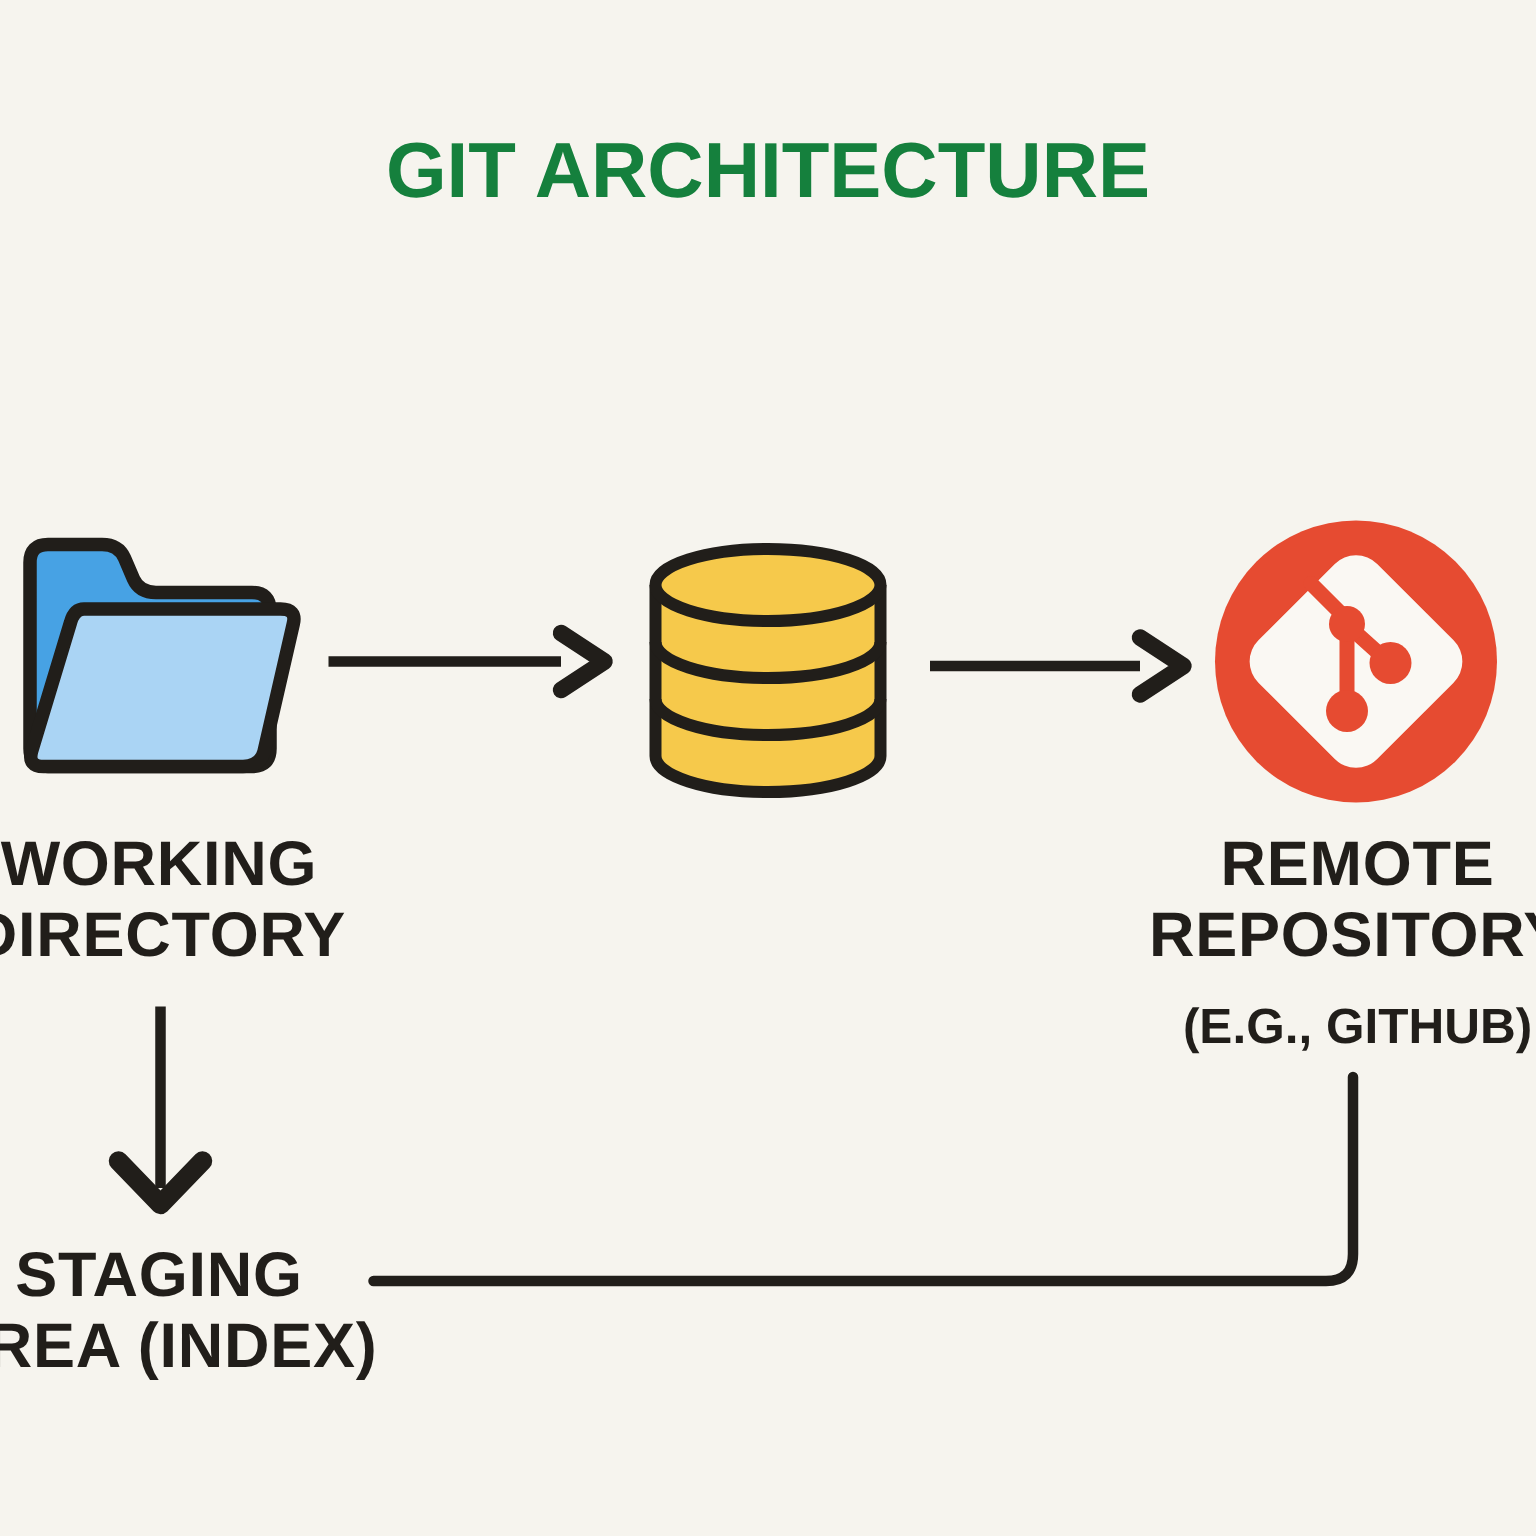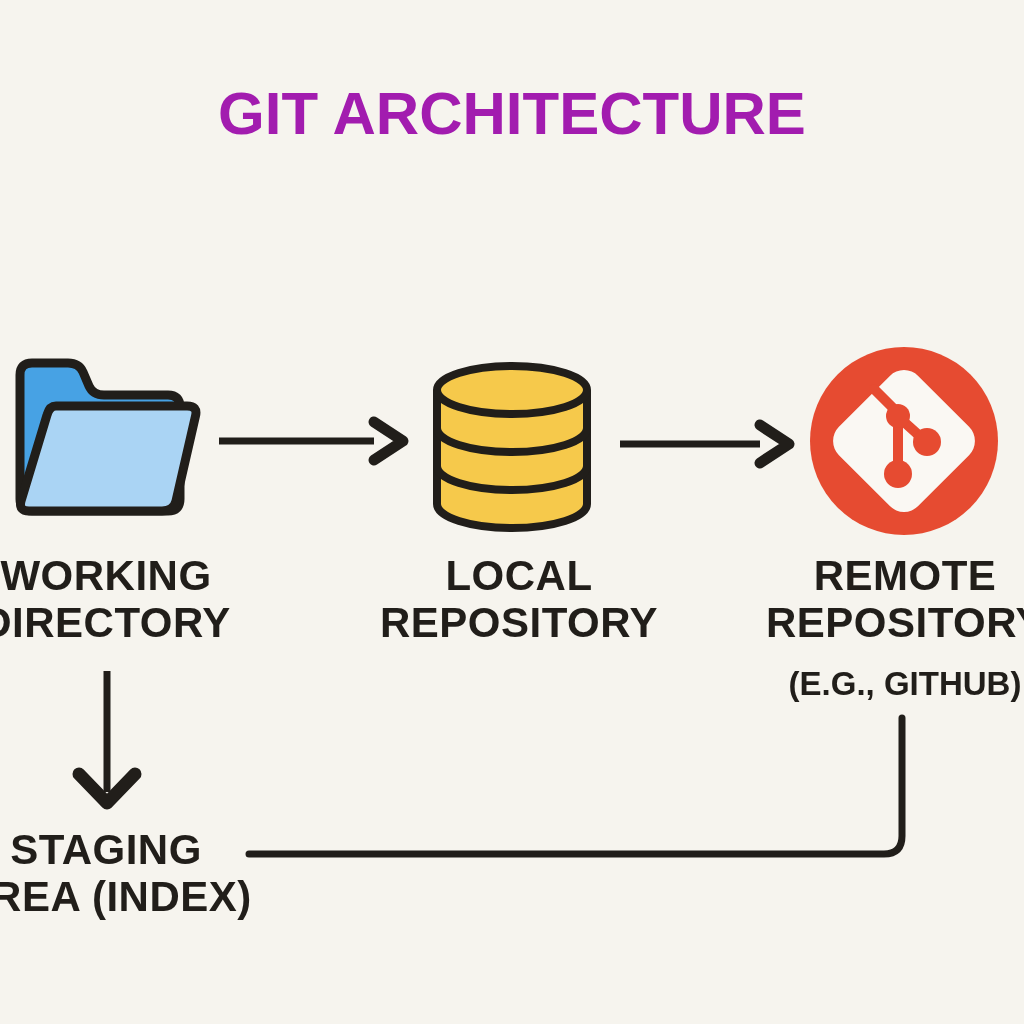--- a/index.html
+++ b/index.html
@@ -15,25 +15,25 @@
     background: #f6f4ee;
     overflow: hidden;
     color: #211e1a;
   }
   .title {
     position: absolute;
     top: 72px;
     left: 0;
     width: 1024px;
     text-align: center;
-    font-size: 60px;
+    font-size: 52px;
     line-height: 84px;
     font-weight: bold;
     letter-spacing: 0px;
-    color: #a21caf;
+    color: #15803d;
     white-space: nowrap;
   }
   .icon-wrap { position: absolute; }
   .node-label {
     position: absolute;
     transform: translateX(-50%);
     text-align: center;
     font-weight: bold;
     font-size: 42px;
     line-height: 47px;
@@ -117,24 +117,20 @@
         <circle cx="121" cy="99" r="14"></circle>
       </g>
     </svg>
   </div>
 
   <div class="node-label" style="left:106px; top:552px;">
     <div>WORKING</div>
     <div>DIRECTORY</div>
   </div>
 
-  <div class="node-label" style="left:519px; top:552px;">
-    <div>LOCAL</div>
-    <div>REPOSITORY</div>
-  </div>
 
   <div class="node-label" style="left:905px; top:552px;">
     <div>REMOTE</div>
     <div>REPOSITORY</div>
   </div>
 
   <div class="sub-label" style="left:905px; top:666px;">(E.G., GITHUB)</div>
 
   <div class="node-label" style="left:106px; top:826px;">
     <div>STAGING</div>

